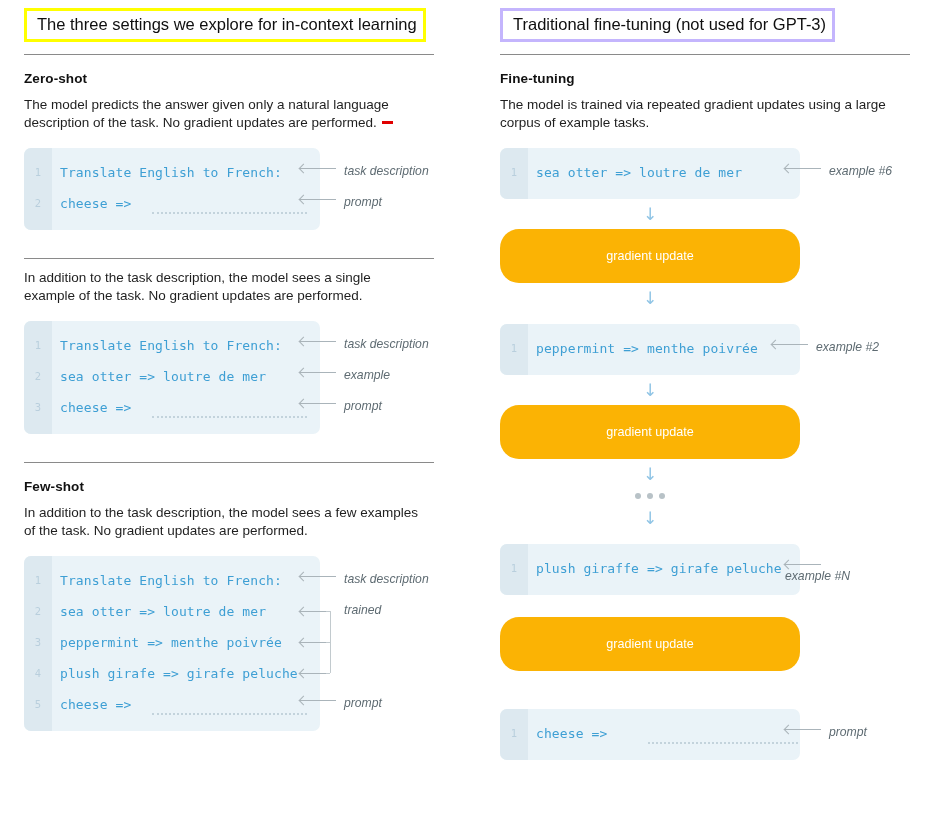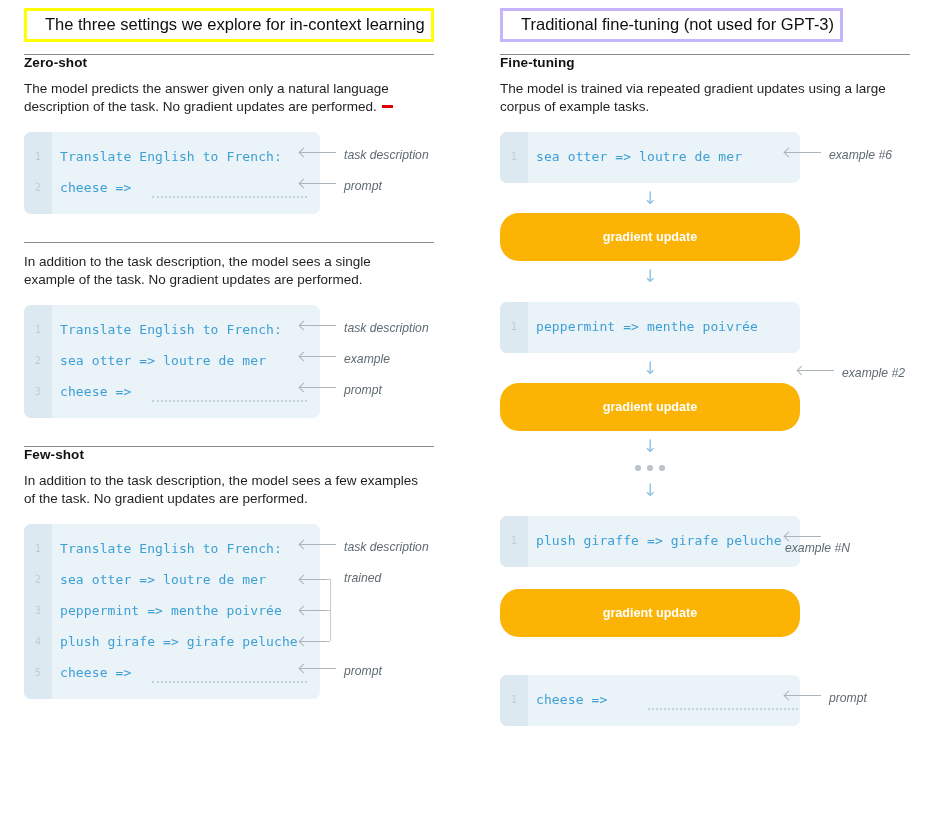--- a/index.html
+++ b/index.html
@@ -18,39 +18,40 @@
 
   .column { position: absolute; top: 0; }
   .col-left  { left: 24px;  width: 440px; }
   .col-right { left: 500px; width: 420px; }
 
   
   .section-header {
     display: inline-block;
     font-size: 16.5px;
     line-height: 1.25;
-    padding: 3px 6px 4px 18px;
+    padding: 3px 6px 4px 10px;
     white-space: nowrap;
     color: #0f0f0f;
   }
   .hl-yellow { border: 3px solid #FFFF00; margin-top: 8px; }
   .hl-red    { border: 3px solid #c4b5fd; margin-top: 8px; }
 
   .rule {
     height: 1px;
     background: #8a8a8a;
     margin-top: 12px;
   }
   .col-left  .rule { width: 410px; }
   .col-right .rule { width: 410px; }
 
   .sub-head {
     font-size: 13.5px;
     font-weight: bold;
     letter-spacing: 0.1px;
+    margin-top: 16px;
     color: #111;
   }
 
   .body-text {
     font-size: 13.5px;
     line-height: 18px;
     margin-top: 10px;
     color: #1f1f1f;
     max-width: 400px;
     position: relative;
@@ -198,26 +199,26 @@
     color: #8fc4e5;
     font-size: 17px;
     line-height: 20px;
     height: 20px;
     margin: 5px 0;
     font-family: "DejaVu Sans", sans-serif;
   }
 
   .pill {
     width: 300px;
-    height: 48px;
+    height: 54px;
     border-radius: 19px;
     background: #FBB304;
     color: #ffffff;
     font-size: 12.6px;
-    font-weight: bold;
+    font-weight: normal;
     display: flex;
     align-items: center;
     justify-content: center;
     margin: 0 0;
   }
 
   .ellipsis-dots {
     width: 300px;
     height: 14px;
     display: flex;
@@ -374,21 +375,21 @@
         <div class="pill">gradient update</div>
         <div class="flow-arrow">↓</div>
         <div class="code-wrap">
           <div class="code-block">
             <div class="gutter"></div>
             <div class="code-line">
               <span class="lineno">1</span>
               <span class="code-text">peppermint =&gt; menthe poivrée</span>
             </div>
           </div>
-          <div class="ann" style="left: 298px; top: 16.5px; margin-top: 48px;">
+          <div class="ann" style="left: 272px; top: 16.5px;">
             <span class="arrow"></span>
             <span>example #2</span>
           </div>
         </div>
         <div class="flow-arrow">↓</div>
         <div class="pill">gradient update</div>
         <div class="flow-arrow">↓</div>
         <div class="ellipsis-dots">
           <span></span>
           <span></span>

